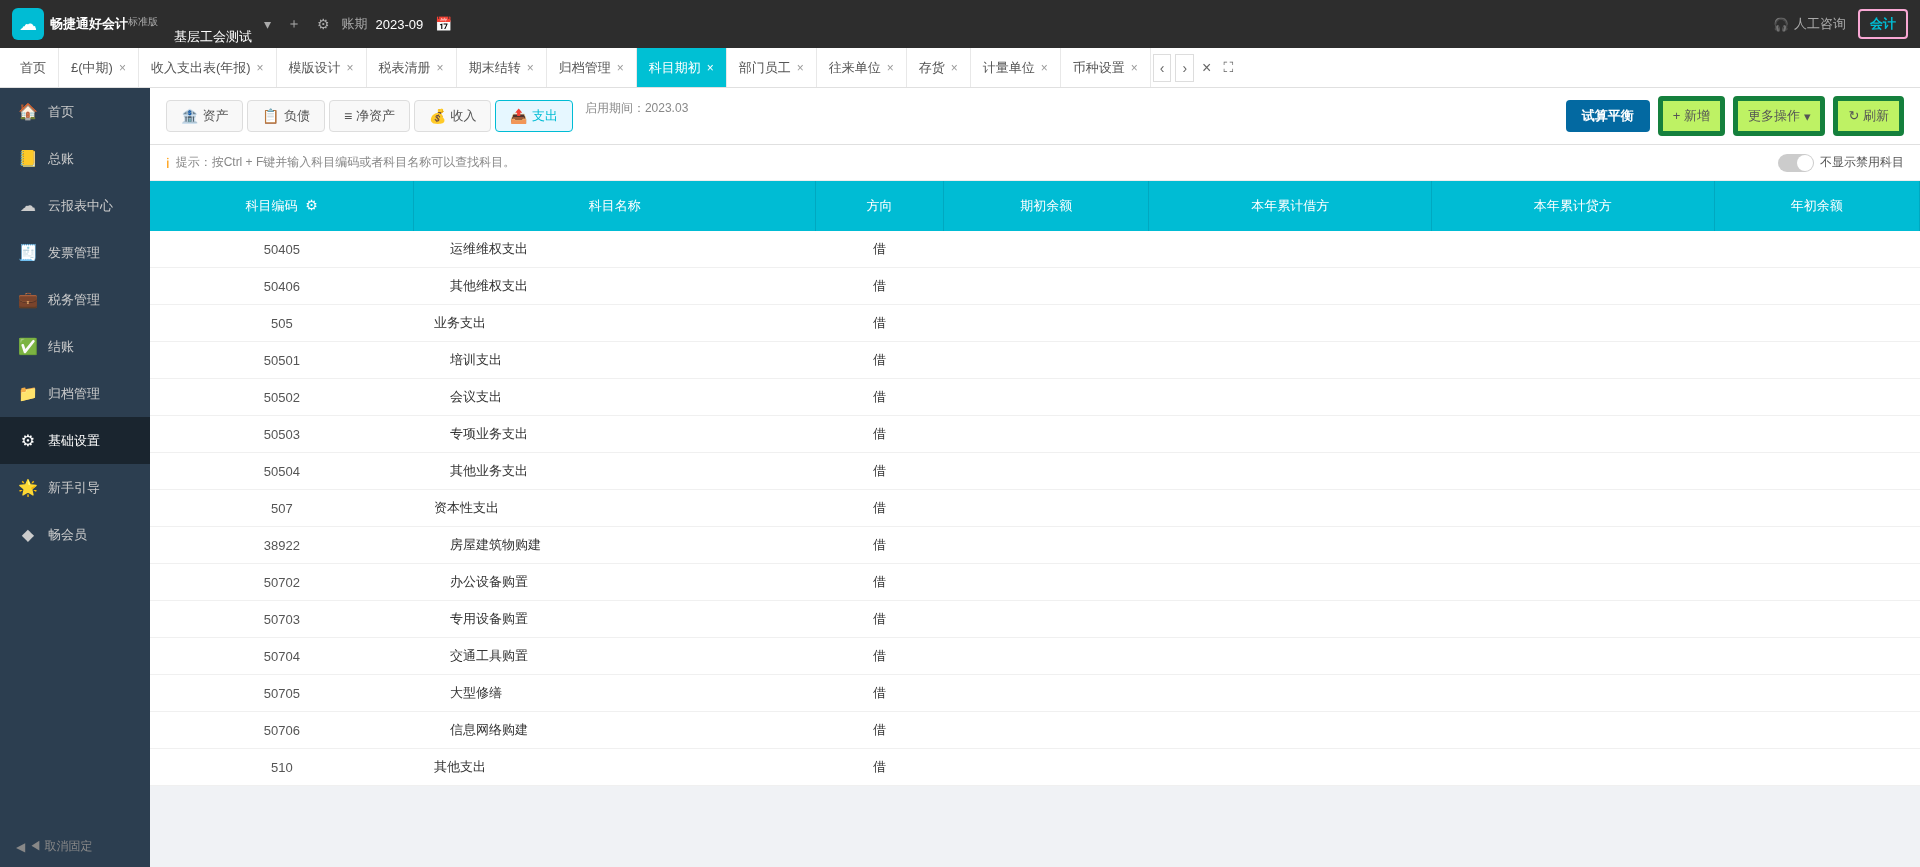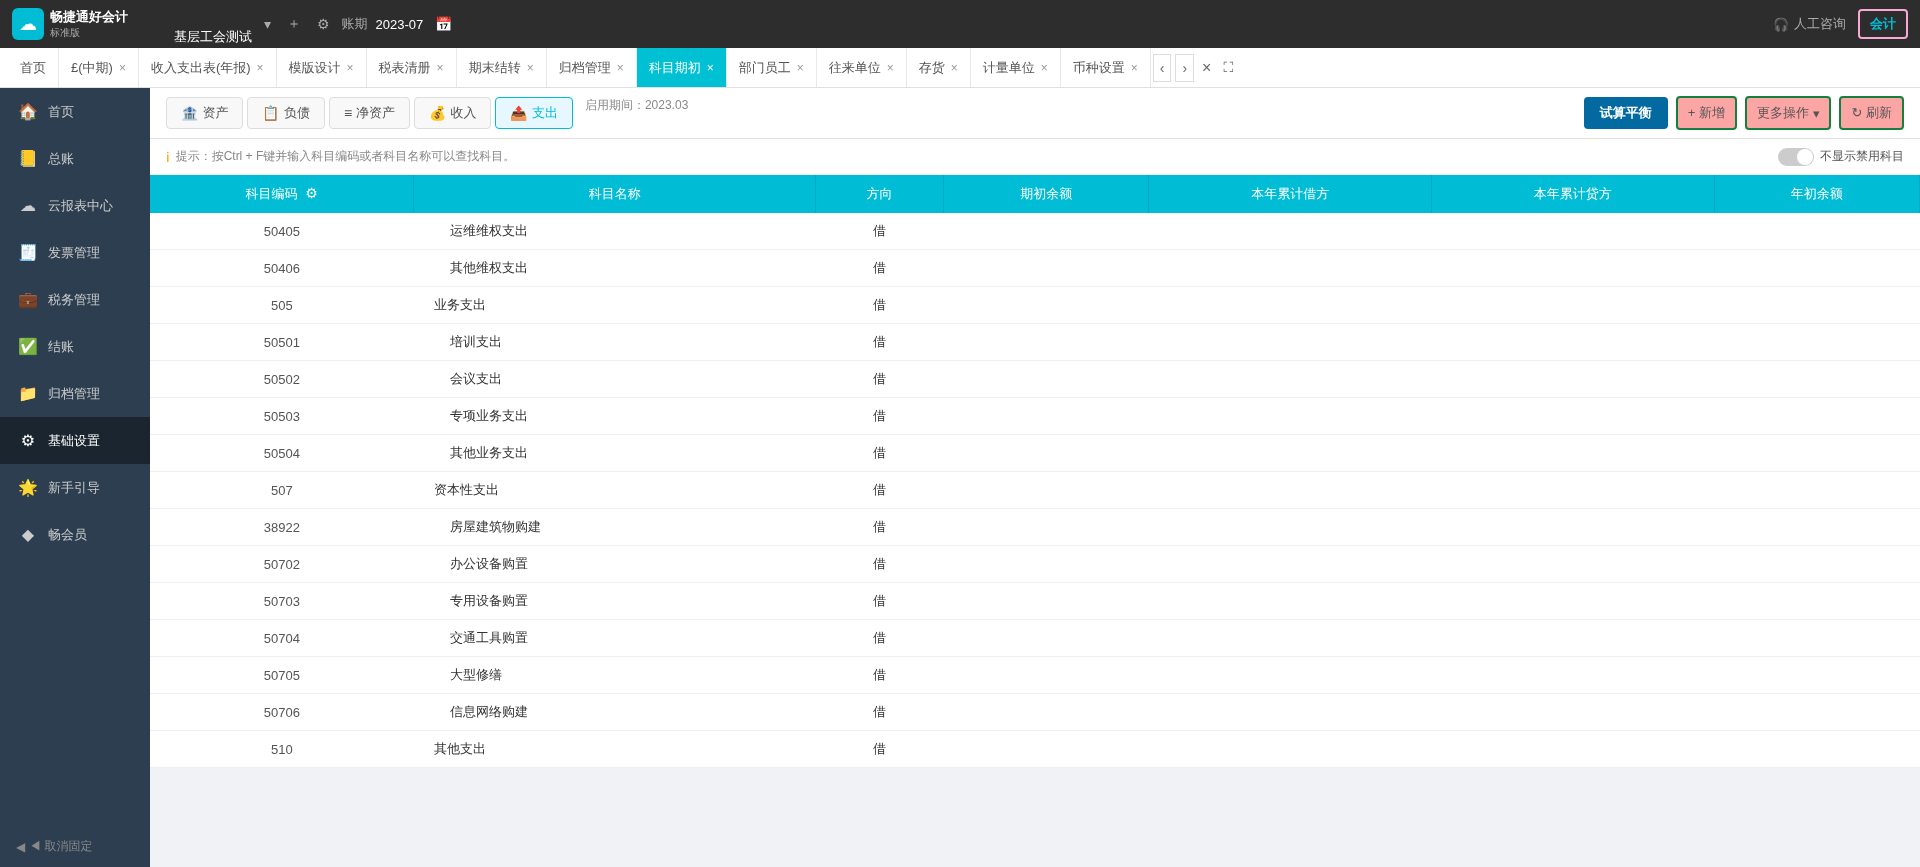--- a/index.html
+++ b/index.html
@@ -7,21 +7,21 @@
 
     
     .top-header {
       display: flex; align-items: center;
       background: #2d2d2d; color: #fff;
       height: 48px; padding: 0 12px; gap: 12px;
       flex-shrink: 0;
     }
     .logo-area { display: flex; align-items: center; gap: 6px; width: 150px; }
     .logo-icon { width: 32px; height: 32px; background: #00bcd4; border-radius: 6px; display: flex; align-items: center; justify-content: center; font-size: 18px; color: #fff; }
-    .logo-text { display: flex; flex-direction: column; }
+    .logo-text { display: flex; flex-direction: row; }
     .logo-title { font-size: 13px; color: #fff; font-weight: bold; }
     .logo-sub { font-size: 10px; color: #aaa; }
     .header-center { display: flex; align-items: center; gap: 8px; flex: 1; }
     .company-name { font-size: 13px; color: #fff; margin-top: 25px; }
     .header-icon-btn { color: #aaa; cursor: pointer; font-size: 14px; padding: 2px 4px; }
     .period-label { color: #aaa; font-size: 13px; }
     .period-value { color: #fff; font-size: 13px; }
     .header-right { display: flex; align-items: center; gap: 12px; margin-left: auto; }
     .consulting-btn { display: flex; align-items: center; gap: 4px; color: #aaa; cursor: pointer; font-size: 13px; }
     .account-btn { border: 2px solid #f9a8d4; color: #00bcd4; padding: 4px 10px; border-radius: 4px; font-size: 13px; cursor: pointer; font-weight: bold; }
@@ -78,39 +78,39 @@
     .sub-tabs { display: flex; gap: 4px; }
     .sub-tab {
       display: flex; align-items: center; gap: 4px;
       padding: 6px 14px; border-radius: 4px; cursor: pointer;
       font-size: 13px; border: 1px solid #ddd; background: #f8f8f8; color: #555;
     }
     .sub-tab.active { background: #e6f7ff; border-color: #00bcd4; color: #00bcd4; }
     .sub-tab-icon { font-size: 14px; }
     .sub-tab-actions { display: flex; align-items: center; gap: 8px; }
     .balance-btn { background: #0369a1; color: #fff; border: none; padding: 7px 16px; border-radius: 4px; cursor: pointer; font-size: 13px; font-weight: bold; }
-    .action-btn { display: flex; align-items: center; gap: 4px; padding: 6px 10px; color: #555; cursor: pointer; font-size: 13px; border: 2px solid #15803d; border-radius: 4px; background: #fca5a5; }
+    .action-btn { display: flex; align-items: center; gap: 4px; padding: 6px 10px; color: #555; cursor: pointer; font-size: 13px; border: 5px solid #15803d; border-radius: 4px; background: #bef264; }
     .period-info { font-size: 12px; color: #888; margin-left: 8px; }
 
     
     .hint-bar {
       display: flex; align-items: center; justify-content: space-between;
       padding: 8px 16px; background: #fff; margin: 0; font-size: 12px; color: #888;
       border-bottom: 1px solid #eee;
     }
     .hint-text { display: flex; align-items: center; gap: 6px; }
     .hint-icon { color: #ff9800; font-size: 14px; }
     .toggle-label { display: flex; align-items: center; gap: 6px; font-size: 12px; color: #555; }
     .toggle-switch { width: 36px; height: 18px; background: #ccc; border-radius: 9px; position: relative; cursor: pointer; }
     .toggle-knob { width: 16px; height: 16px; background: #fff; border-radius: 50%; position: absolute; top: 1px; right: 1px; }
 
     
     .data-table { width: 100%; border-collapse: collapse; background: #fff; }
     .data-table thead tr { background: #00bcd4; color: #fff; }
-    .data-table thead th { padding: 10px 8px; font-weight: normal; font-size: 13px; border-right: 1px solid #00a8c0; }
+    .data-table thead th { padding: 16px 8px; font-weight: normal; font-size: 13px; border-right: 1px solid #00a8c0; }
     .data-table tbody tr { border-bottom: 1px solid #f0f0f0; }
     .data-table tbody td { padding: 9px 8px; text-align: center; font-size: 13px; color: #333; }
     .data-table tbody td:nth-child(1) { color: #555; }
     .data-table tbody td:nth-child(2) { text-align: left; padding-left: 20px; }
     .code-indent { padding-left: 36px !important; }
 
     
     .table-wrapper { flex: 1; overflow-y: auto; overflow-x: hidden; }
     .table-wrapper::-webkit-scrollbar { width: 8px; }
     .table-wrapper::-webkit-scrollbar-thumb { background: #ccc; border-radius: 4px; }
@@ -127,21 +127,21 @@
       <span class="logo-title">畅捷通好会计</span>
       <span class="logo-sub">标准版</span>
     </div>
   </div>
   <div class="header-center">
     <span class="company-name">基层工会测试</span>
     <span class="header-icon-btn">▾</span>
     <span class="header-icon-btn">＋</span>
     <span class="header-icon-btn">⚙</span>
     <span class="period-label">账期</span>
-    <span class="period-value">2023-07</span>
+    <span class="period-value">2023-09</span>
     <span class="header-icon-btn">📅</span>
   </div>
   <div class="header-right">
     <div class="consulting-btn">
       <span>🎧</span>
       <span>人工咨询</span>
     </div>
     <div class="account-btn">会计</div>
   </div>
 </div>

